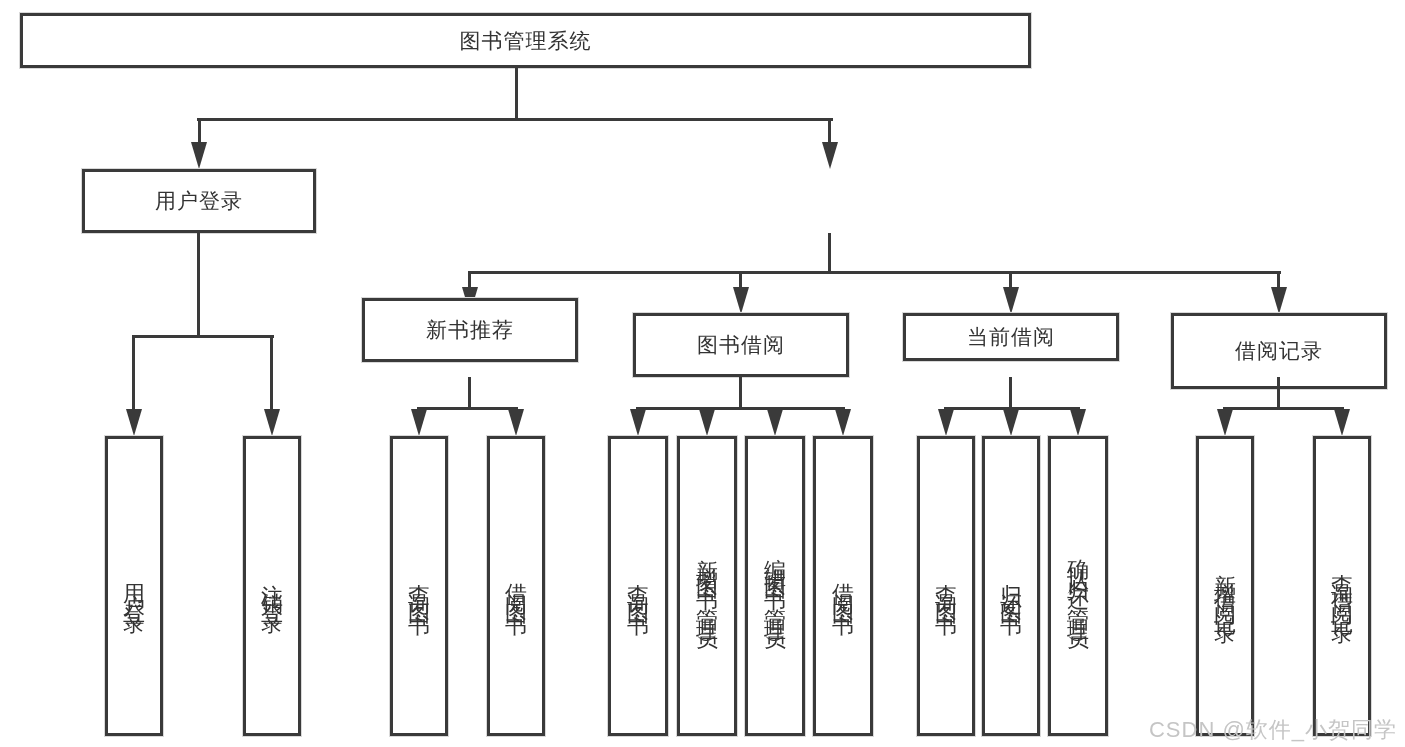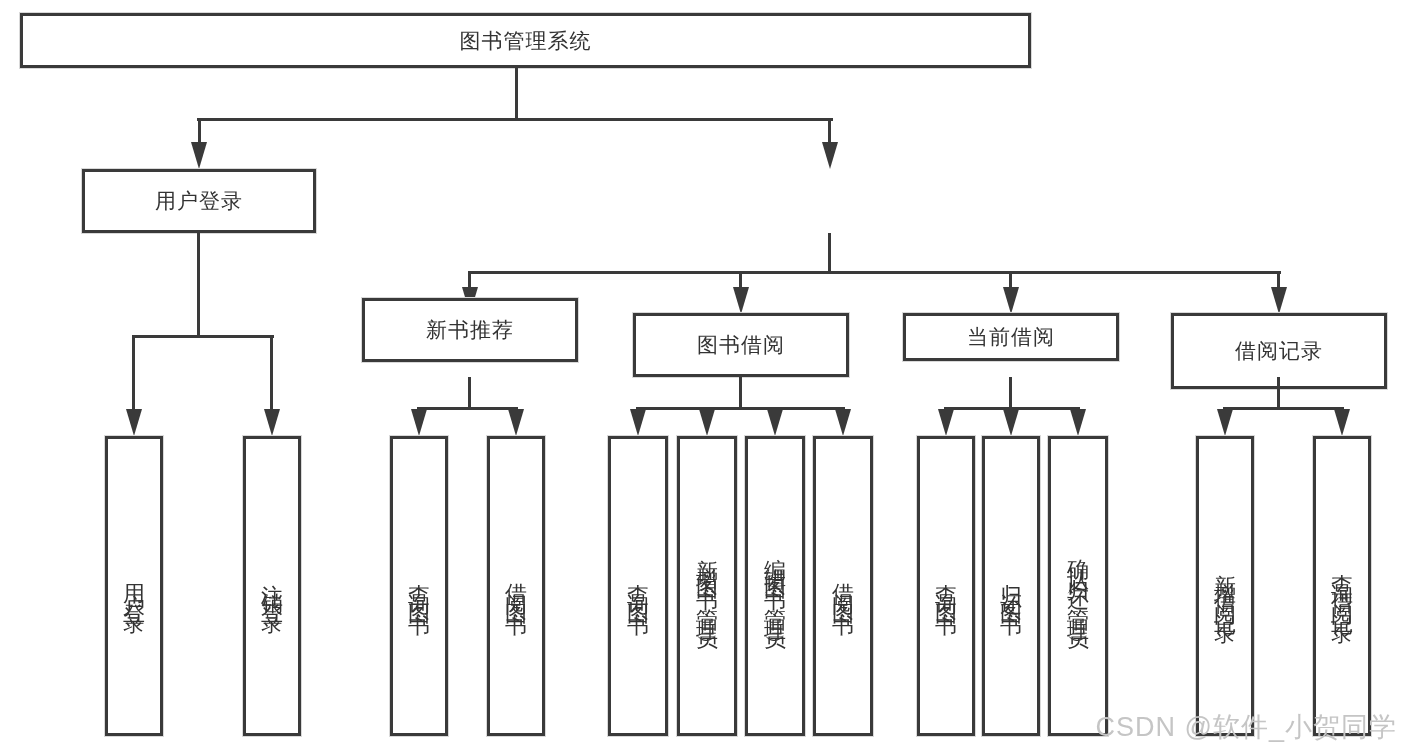--- a/index.html
+++ b/index.html
@@ -45,21 +45,21 @@
     height: 0;
     border-left: 8px solid transparent;
     border-right: 8px solid transparent;
     border-top: 27px solid #3a3a3a;
   }
   .watermark {
     position: absolute;
     right: 8px;
     bottom: 2px;
     color: #c5c5c5;
-    font-size: 27px;
+    font-size: 22px;
     letter-spacing: 1px;
     pointer-events: none;
   }
 </style>
 </head>
 <body>
 
 <div class="canvas">
 
   <div class="box" style="left:0; top:13px; width:1011px; height:55px;margin-left:20px;">

